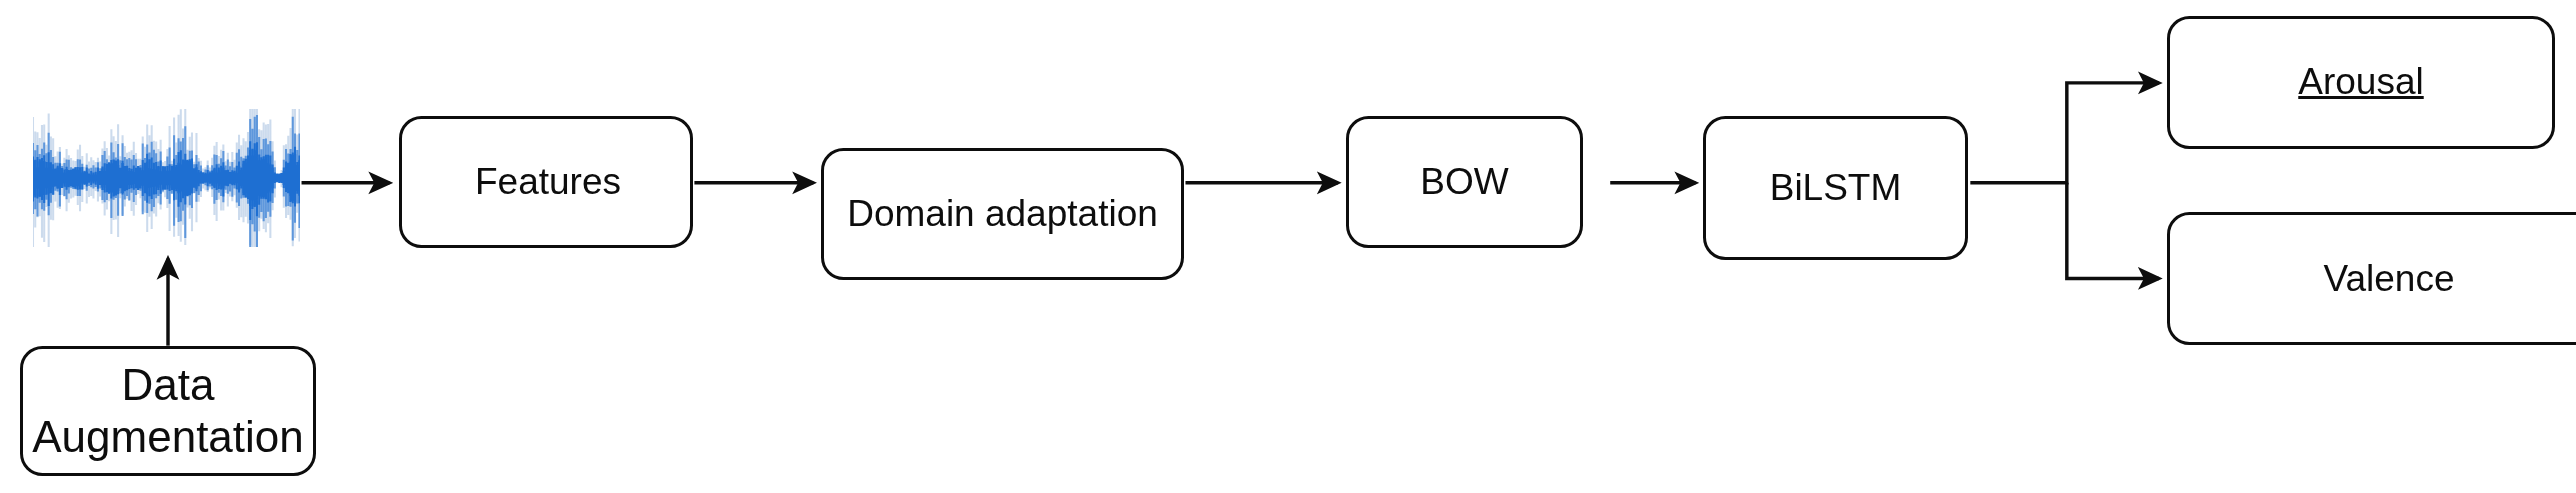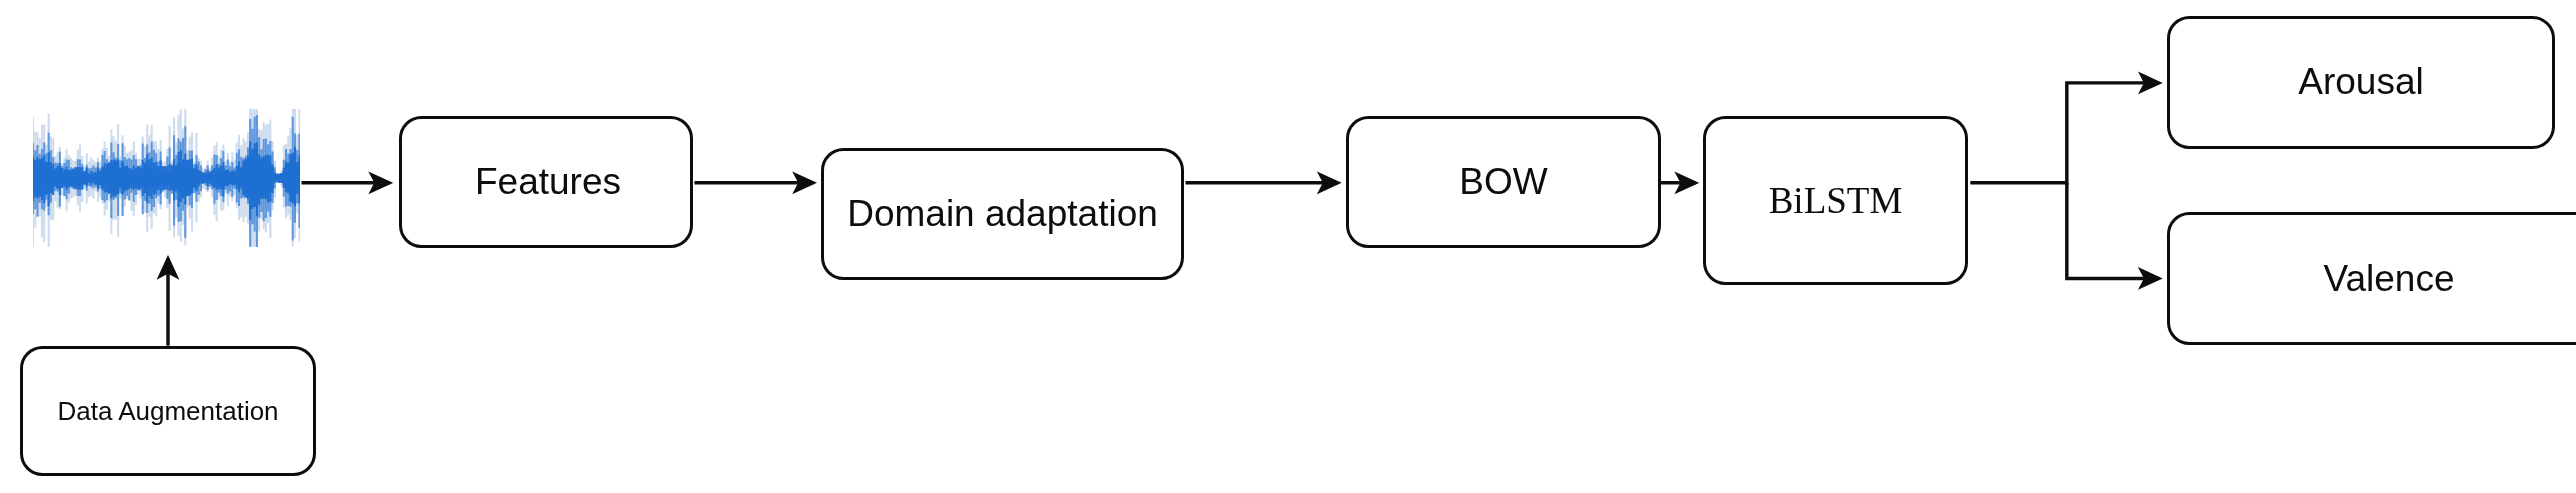--- a/index.html
+++ b/index.html
@@ -29,26 +29,26 @@
     border-radius: 22.4px;
     display: flex;
     align-items: center;
     justify-content: center;
     text-align: center;
     color: #0d0d0d;
     font-size: 37px;
     line-height: 1.18;
     padding: 0 12px;
   }
-  #n-dataaug  { left: 20px;   top: 346px; width: 296px; height: 130px; font-size: 26px; text-align: center; }
+  #n-dataaug  { left: 20px;   top: 346px; width: 296px; height: 130px; font-size: 44px; text-align: center; }
   #n-features { left: 399px;  top: 116px; width: 294px; height: 132px; padding-left: 16px; }
   #n-domain   { left: 821px;  top: 116px; width: 363px; height: 132px; margin-top: 32px; }
-  #n-bow      { left: 1346px; top: 116px; width: 315px; height: 132px; }
-  #n-bilstm   { left: 1703px; top: 116px; width: 265px; height: 169px; font-family: Liberation Serif, serif; }
-  #n-arousal  { left: 2167px; top: 15.5px;  width: 388px; height: 133px; }
+  #n-bow      { left: 1346px; top: 116px; width: 237px; height: 132px; }
+  #n-bilstm   { left: 1703px; top: 116px; width: 265px; height: 144px; }
+  #n-arousal  { left: 2167px; top: 15.5px;  width: 388px; height: 133px; text-decoration: underline; }
   #n-valence  { left: 2167px; top: 212px; width: 444px; height: 133px; }
 </style>
 </head>
 <body>
 
 <div class="canvas">
 
   <svg class="edges" width="2576" height="494" viewBox="0 0 2990 573">
     <defs>
       <marker id="arw" viewBox="0 0 10 10" refX="8.5" refY="5" markerWidth="7.2" markerHeight="7.2" markerUnits="strokeWidth" orient="auto-start-reverse">

